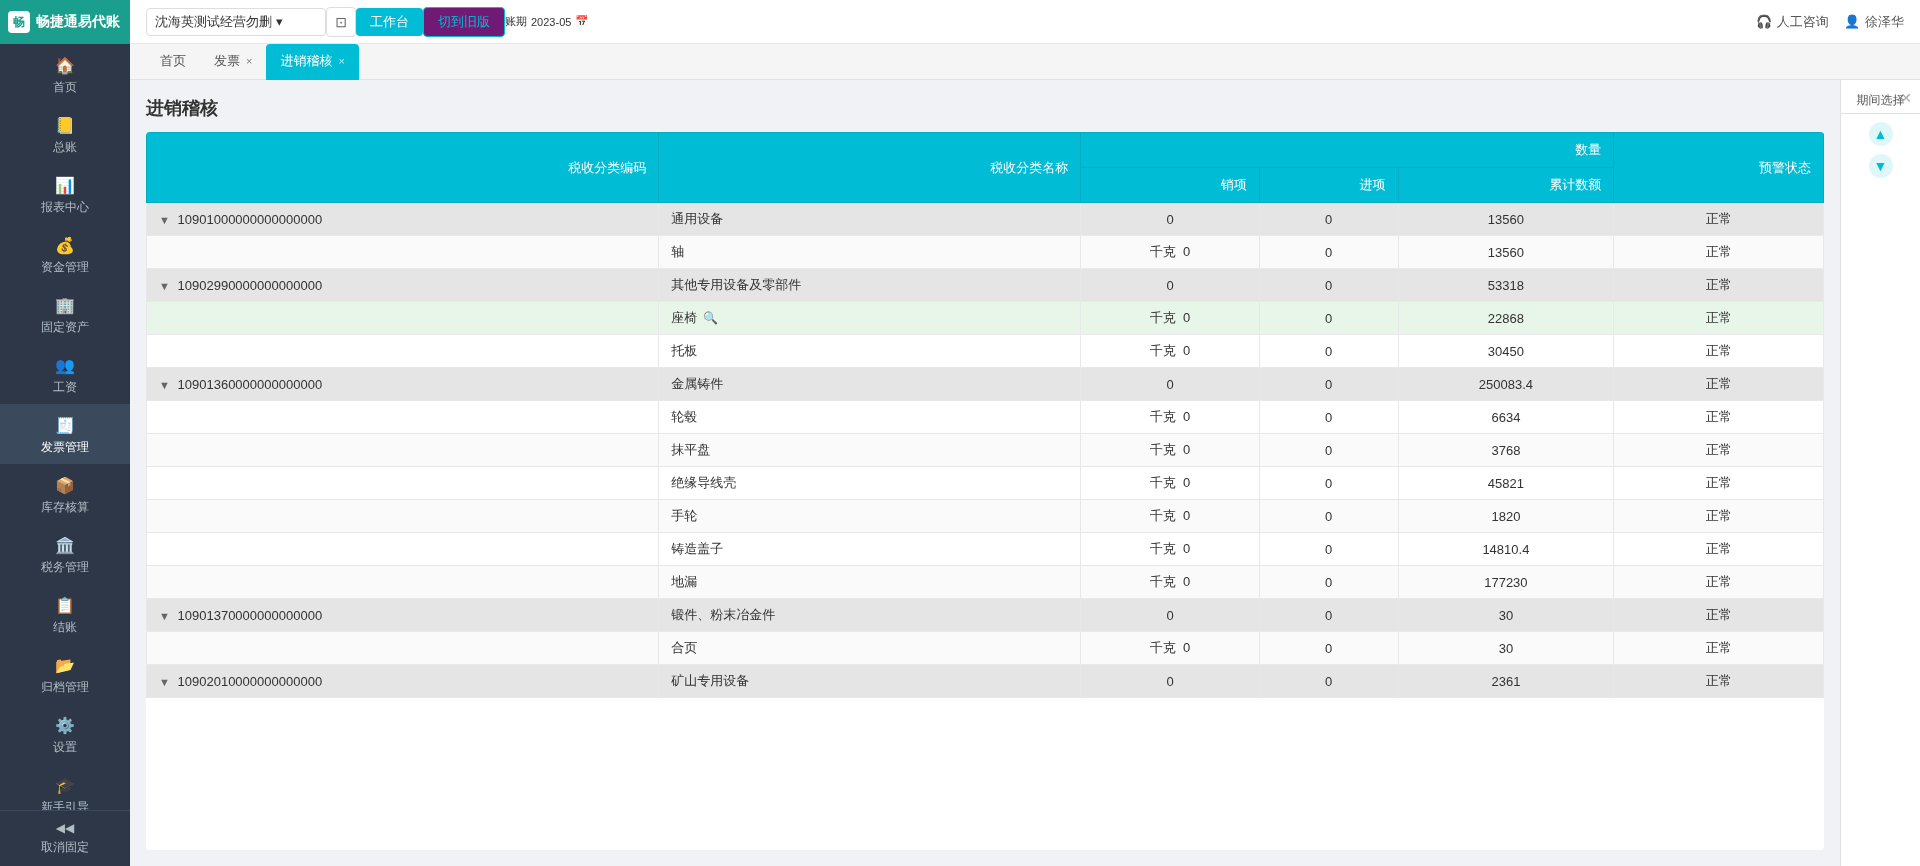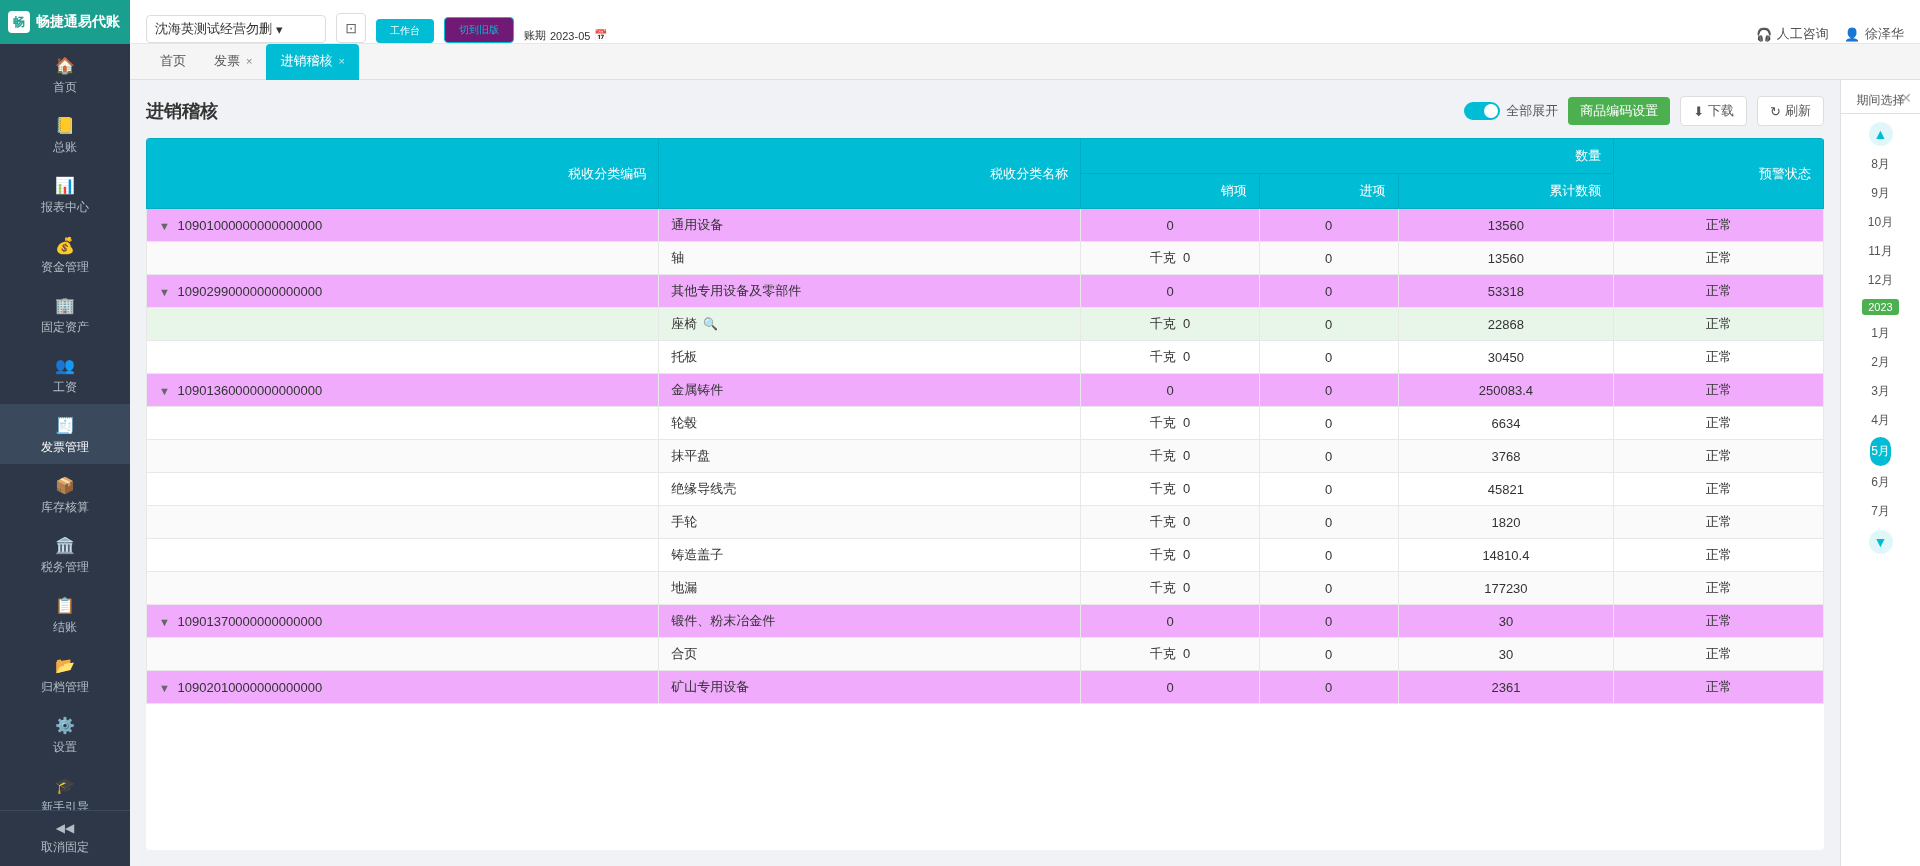--- a/index.html
+++ b/index.html
@@ -54,44 +54,43 @@
     }
 
     
     .main-area { flex: 1; display: flex; flex-direction: column; overflow: hidden; }
 
     
     .topbar {
       height: 44px;
       background: #fff;
       display: flex;
-      align-items: flex-end;
+      align-items: center;
       padding: 0 16px;
       border-bottom: 1px solid #e8e8e8;
-      gap: 10px;
       flex-shrink: 0;
     }
     .topbar-company {
       display: flex; align-items: center; gap: 4px;
       font-size: 13px; color: #333;
       border: 1px solid #ddd; border-radius: 4px;
       padding: 4px 8px; cursor: pointer; min-width: 180px;
     }
     .topbar-icon-btn {
       width: 30px; height: 30px;
       border: 1px solid #ddd; border-radius: 4px;
       display: flex; align-items: center; justify-content: center;
       cursor: pointer; color: #666; font-size: 14px;
     }
     .topbar-btn {
       padding: 5px 14px;
       border-radius: 4px;
       border: none;
       cursor: pointer;
-      font-size: 10px;
+      font-size: 13px;
     }
     .btn-cyan { background: #00bcd4; color: #fff; }
     .btn-outline { background: #701a75; border: 1px solid #00bcd4; color: #00bcd4; }
     .topbar-period { display: flex; align-items: center; gap: 4px; font-size: 11px; color: #333; }
     .topbar-right { margin-left: auto; display: flex; align-items: center; gap: 16px; color: #555; font-size: 13px; }
     .topbar-right .help { display: flex; align-items: center; gap: 4px; cursor: pointer; }
 
     
     .tabs-bar {
       background: #f5f5f5;
@@ -193,21 +192,21 @@
       font-weight: normal;
       white-space: nowrap;
     }
     tbody tr td {
       padding: 7px 12px;
       border: 1px solid #e8e8e8;
       color: #333;
       white-space: nowrap;
     }
     tbody tr:nth-child(even) { background: #fafafa; }
-    tbody tr.group-row { background: #f0abfc; }
+    tbody tr.group-row { background: #e5e5e5; }
     tbody tr.highlighted { background: #e8f5e9; }
     .text-center { text-align: center; }
     .group-icon { color: #666; margin-right: 4px; font-size: 11px; }
 
     
     .right-panel {
       width: 80px;
       background: #fff;
       border-left: 1px solid #e0e0e0;
       display: flex;
@@ -381,35 +380,20 @@
         <span>进销稽核</span>
         <span class="tab-close">×</span>
       </div>
     </div>
 
   <div class="content-area">
     <div class="page-content">
 
       <div class="page-header">
         <h1 class="page-title">进销稽核</h1>
-        <div class="header-actions">
-          <div class="toggle-wrap">
-            <div class="toggle"></div>
-            <span>全部展开</span>
-          </div>
-          <button class="btn-green">商品编码设置</button>
-          <button class="btn-action">
-            <span>⬇</span>
-            <span>下载</span>
-          </button>
-          <button class="btn-action">
-            <span>↻</span>
-            <span>刷新</span>
-          </button>
-        </div>
       </div>
 
       <div class="table-container">
         <table>
           <thead>
             <tr>
               <th rowspan="2">
                 <span>税收分类编码</span>
               </th>
               <th rowspan="2">
@@ -566,31 +550,16 @@
     </tr>
             </tbody>
         </table>
       </div>
     </div>
 
     <div class="right-panel">
       <div class="panel-collapse-btn">✕</div>
       <div class="right-panel-header">期间选择</div>
       <div class="period-nav">▲</div>
-      <div id="period-list">
-          <div class="period-item">8月</div>
-          <div class="period-item">9月</div>
-          <div class="period-item">10月</div>
-          <div class="period-item">11月</div>
-          <div class="period-item">12月</div>
-          <div class="period-year">2023</div>
-          <div class="period-item">1月</div>
-          <div class="period-item">2月</div>
-          <div class="period-item">3月</div>
-          <div class="period-item">4月</div>
-          <div class="period-item active">5月</div>
-          <div class="period-item">6月</div>
-          <div class="period-item">7月</div>
-        </div>
       <div class="period-nav">▼</div>
     </div>
   </div>
 </div>
 
 </body></html>

